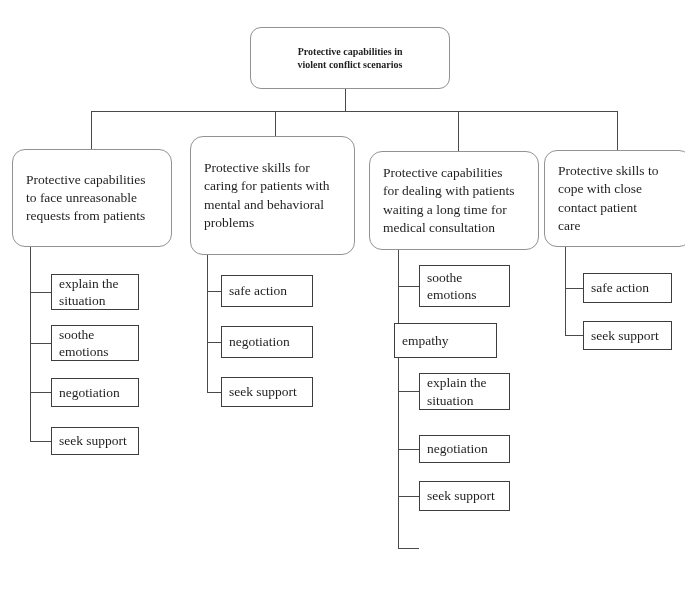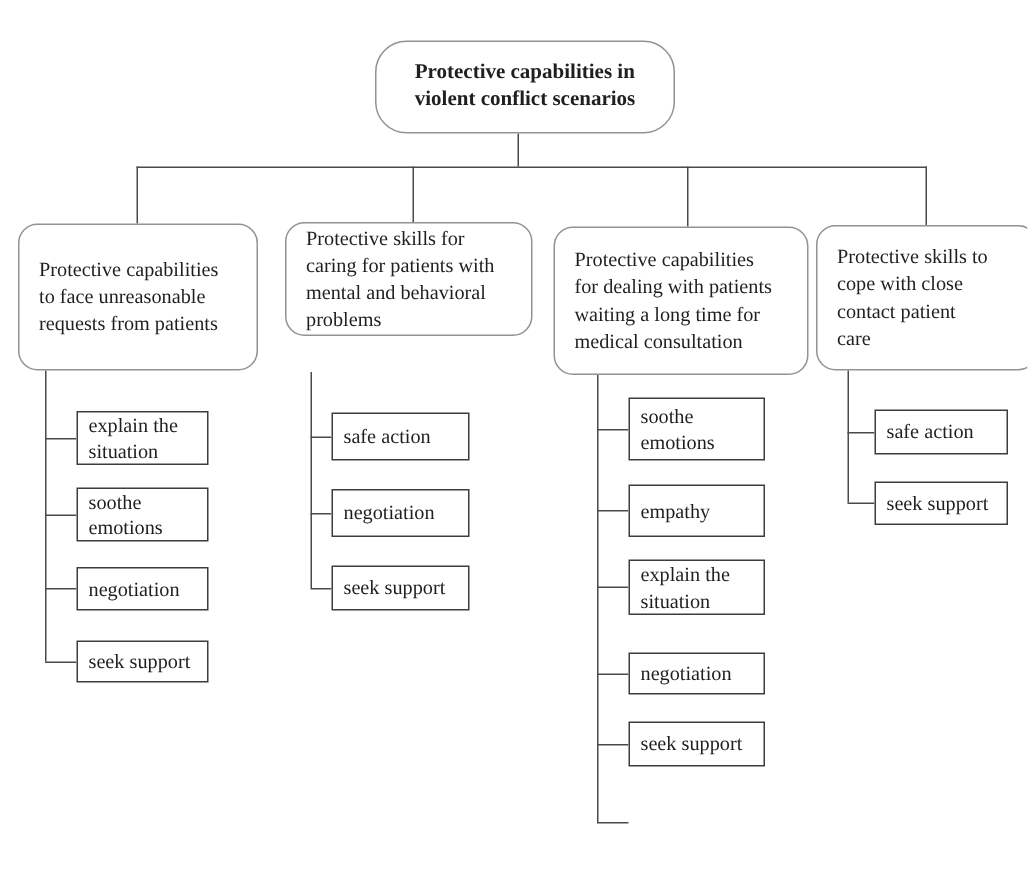--- a/index.html
+++ b/index.html
@@ -24,25 +24,25 @@
   .node{
     position:absolute;
     box-sizing:border-box;
     display:flex;
     align-items:center;
     white-space:pre-line;
     background:var(--background);
   }
   .root-node{
     border:1.6px solid var(--rounded-border);
-    border-radius:21px;
+    border-radius:11px;
     justify-content:center;
-    text-align:left;
+    text-align:right;
     font-weight:bold;
-    font-size:14px;
+    font-size:10px;
     line-height:1.32;
   }
   .branch-node{
     border:1.5px solid var(--rounded-border);
     border-radius:13px;
     font-size:13.5px;
     line-height:1.34;
     padding-left:13px;
     padding-right:6px;
   }
@@ -89,21 +89,21 @@
 
   <div class="line h" style="left:565px;top:288px;width:18px"></div>
   <div class="line h" style="left:565px;top:335px;width:18px"></div>
 
   <div class="node root-node" style="left:250px;top:27px;width:200px;height:62px">Protective capabilities in
 violent conflict scenarios</div>
 
   <div class="node branch-node" style="left:12px;top:149px;width:160px;height:98px">Protective capabilities
 to face unreasonable
 requests from patients</div>
-  <div class="node branch-node" style="left:190px;top:148px;width:165px;height:76px">Protective skills for
+  <div class="node branch-node" style="left:190px;top:136px;width:165px;height:119px">Protective skills for
 caring for patients with
 mental and behavioral
 problems</div>
   <div class="node branch-node" style="left:369px;top:151px;width:170px;height:99px">Protective capabilities
 for dealing with patients
 waiting a long time for
 medical consultation</div>
   <div class="node branch-node" style="left:544px;top:150px;width:148px;height:97px">Protective skills to
 cope with close
 contact patient
@@ -115,21 +115,21 @@
 emotions</div>
   <div class="node leaf-node" style="left:51px;top:378px;width:88px;height:29px">negotiation</div>
   <div class="node leaf-node" style="left:51px;top:427px;width:88px;height:28px">seek support</div>
 
   <div class="node leaf-node" style="left:221px;top:275px;width:92px;height:32px">safe action</div>
   <div class="node leaf-node" style="left:221px;top:326px;width:92px;height:32px">negotiation</div>
   <div class="node leaf-node" style="left:221px;top:377px;width:92px;height:30px">seek support</div>
 
   <div class="node leaf-node" style="left:419px;top:265px;width:91px;height:42px">soothe
 emotions</div>
-  <div class="node leaf-node" style="left:419px;top:323px;width:91px;height:35px">empathy</div>
+  <div class="node leaf-node" style="left:394px;top:323px;width:103px;height:35px">empathy</div>
   <div class="node leaf-node" style="left:419px;top:373px;width:91px;height:37px">explain the
 situation</div>
   <div class="node leaf-node" style="left:419px;top:435px;width:91px;height:28px">negotiation</div>
   <div class="node leaf-node" style="left:419px;top:481px;width:91px;height:30px">seek support</div>
 
   <div class="node leaf-node" style="left:583px;top:273px;width:89px;height:30px">safe action</div>
   <div class="node leaf-node" style="left:583px;top:321px;width:89px;height:29px">seek support</div>
 
 </div>
 

